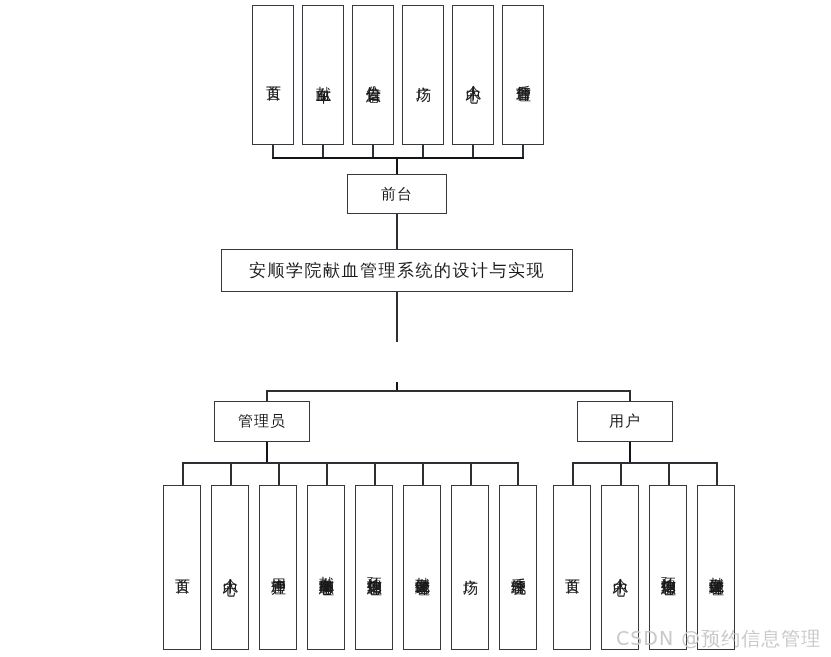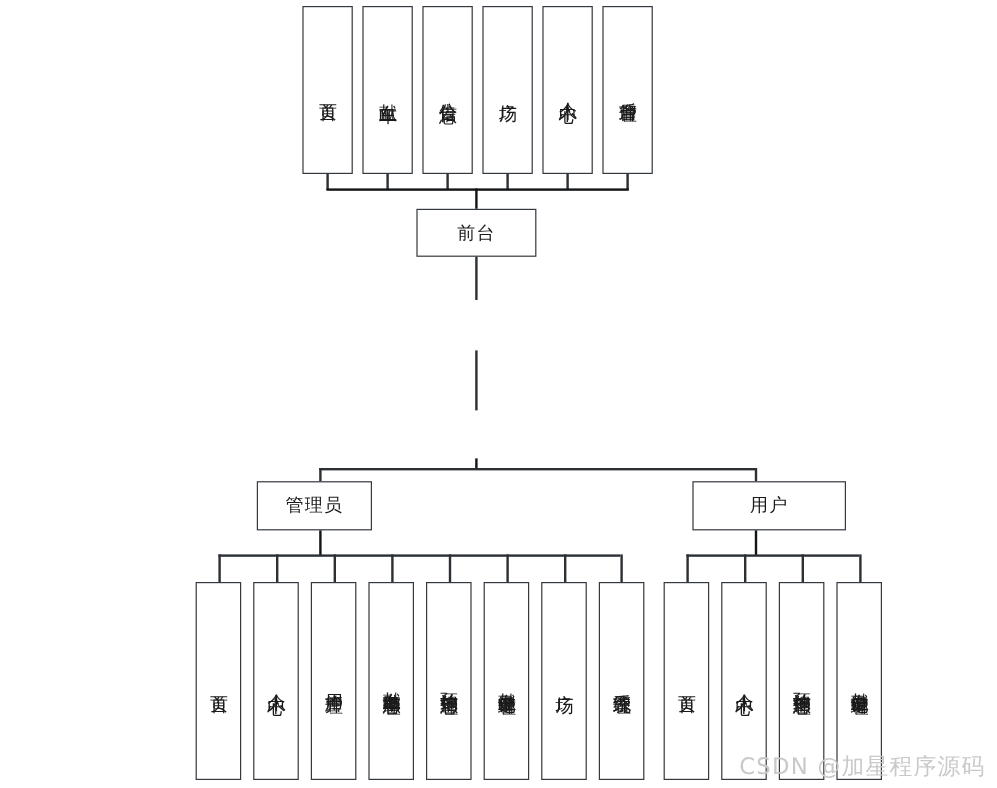--- a/index.html
+++ b/index.html
@@ -95,32 +95,35 @@
 
   <div class="ln h thick" style="left:272px;top:157px;width:252px;"></div>
 
   <div class="ln v thick" style="left:396px;top:157px;height:18px;"></div>
 
   <div class="node horiz" style="left:347px;top:174px;width:100px;height:40px;">
     <span>前台</span>
   </div>
   <div class="ln v" style="left:396px;top:214px;height:36px;"></div>
 
+  <div class="node title" style="left:221px;top:249px;width:352px;height:43px;">
+    <span>安顺学院献血管理系统的设计与实现</span>
+  </div>
   <div class="ln v" style="left:396px;top:292px;height:50px;"></div>
 
   <div class="ln v thick" style="left:396px;top:382px;height:9px;"></div>
 
   <div class="ln h" style="left:266px;top:390px;width:364px;"></div>
   <div class="ln v" style="left:266px;top:390px;height:12px;"></div>
   <div class="ln v" style="left:629px;top:390px;height:12px;"></div>
 
   <div class="node horiz" style="left:214px;top:401px;width:96px;height:41px;">
     <span>管理员</span>
   </div>
-  <div class="node horiz" style="left:577px;top:401px;width:128px;height:41px;">
+  <div class="node horiz" style="left:577px;top:401px;width:96px;height:41px;">
     <span>用户</span>
   </div>
 
   <div class="ln v thick" style="left:266px;top:442px;height:21px;"></div>
 
   <div class="ln v thick" style="left:629px;top:442px;height:21px;"></div>
 
   <div class="ln h" style="left:182px;top:462px;width:335px;"></div>
   <div class="ln v" style="left:182px;top:462px;height:23px;"></div>
   <div class="ln v" style="left:230px;top:462px;height:23px;"></div>
@@ -168,15 +171,15 @@
   <div class="node vert" style="left:601px;top:485px;width:38px;height:165px;">
     <span>个人中心</span>
   </div>
   <div class="node vert" style="left:649px;top:485px;width:38px;height:165px;">
     <span>预约信息管理</span>
   </div>
   <div class="node vert" style="left:697px;top:485px;width:38px;height:165px;">
     <span>献血记录管理</span>
   </div>
 
-  <div id="watermark" style="left:616px;top:626px;">CSDN @加星程序源码</div>
+  <div id="watermark" style="left:616px;top:626px;">CSDN @预约信息管理</div>
 
 </div>
 
 </body></html>

